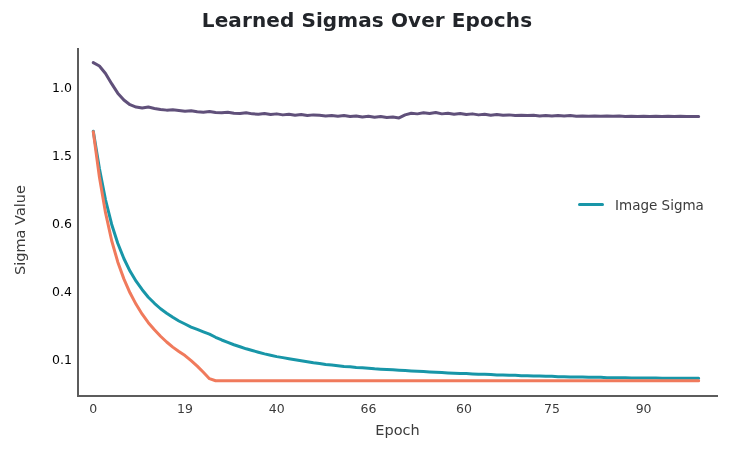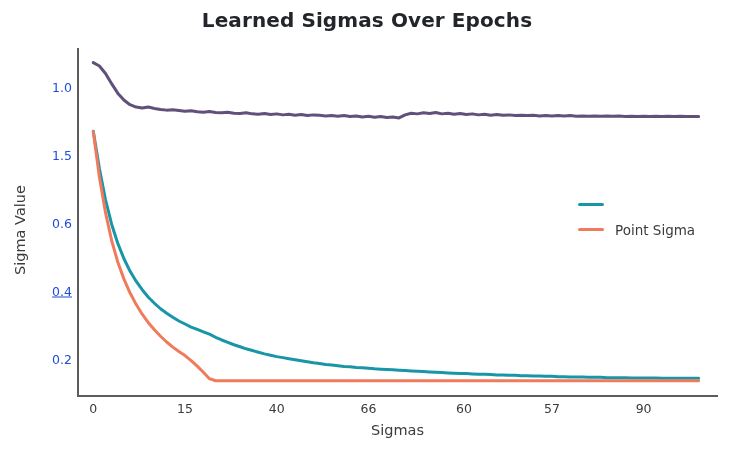--- a/index.html
+++ b/index.html
@@ -57,21 +57,21 @@
     top: 395px;
     width: 641px;
     height: 1.6px;
   }
   .ytick-label {
     position: absolute;
     right: 0;
     width: 38px;
     text-align: right;
     font-size: 12.5px;
-    color: #1d4ed8;
+    color: #000000;
     transform: translateY(-50%);
   }
   #ytick-wrap {
     position: absolute;
     left: 28px;
     top: 0;
     width: 44px;
     height: 474px;
   }
   .xtick-label {
@@ -128,54 +128,51 @@
   }
 </style>
 </head>
 <body>
 
 <div id="figure">
 
   <div id="chart-title">Learned Sigmas Over Epochs</div>
 
   <div id="ytick-wrap">
-      <div class="ytick-label" style="top: 358.654px;">0.2</div>
-      <div class="ytick-label" style="top: 290.751px; text-decoration: underline;">0.4</div>
+      <div class="ytick-label" style="top: 358.654px;">0.1</div>
+      <div class="ytick-label" style="top: 290.751px;">0.4</div>
       <div class="ytick-label" style="top: 222.849px;">0.6</div>
       <div class="ytick-label" style="top: 154.946px;">1.5</div>
       <div class="ytick-label" style="top: 87.0439px;">1.0</div>
     </div>
 
   <div id="xtick-wrap">
       <div class="xtick-label" style="left: 93.2871px;">0</div>
-      <div class="xtick-label" style="left: 185.01px;">15</div>
+      <div class="xtick-label" style="left: 185.01px;">19</div>
       <div class="xtick-label" style="left: 276.732px;">40</div>
       <div class="xtick-label" style="left: 368.455px;">66</div>
       <div class="xtick-label" style="left: 464px;">60</div>
-      <div class="xtick-label" style="left: 551.9px;">57</div>
+      <div class="xtick-label" style="left: 551.9px;">75</div>
       <div class="xtick-label" style="left: 643.622px;">90</div>
     </div>
 
   <div class="spine" id="spine-left"></div>
   <div class="spine" id="spine-bottom"></div>
 
   <div id="plot-area">
     <svg id="plot-svg" width="639" height="348" viewBox="0 0 639 348">
         <polyline points="15.29,83.18 21.40,120.53 27.52,151.76 33.63,176.21 39.75,195.22 45.86,210.50 51.98,223.06 58.09,233.24 64.21,241.73 70.32,249.20 76.44,255.31 82.55,260.75 88.67,265.16 94.78,269.23 100.89,272.97 107.01,276.02 113.12,279.08 119.24,281.46 125.35,283.83 131.47,286.21 137.58,289.26 143.70,291.98 149.81,294.36 155.93,296.73 162.04,298.77 168.16,300.81 174.27,302.51 180.39,304.20 186.50,305.90 192.62,307.26 198.73,308.62 204.85,309.64 210.96,310.65 217.08,311.67 223.19,312.69 229.31,313.71 235.42,314.73 241.54,315.41 247.65,316.43 253.77,317.10 259.88,317.78 266.00,318.46 272.11,318.80 278.22,319.48 284.34,319.82 290.45,320.16 296.57,320.84 302.68,321.18 308.80,321.52 314.91,321.86 321.03,322.20 327.14,322.54 333.26,322.88 339.37,323.22 345.49,323.56 351.60,323.89 357.72,324.23 363.83,324.57 369.95,324.91 376.06,325.25 382.18,325.59 388.29,325.59 394.41,325.93 400.52,326.27 406.64,326.27 412.75,326.61 418.87,326.95 424.98,326.95 431.10,327.29 437.21,327.29 443.33,327.63 449.44,327.63 455.56,327.97 461.67,327.97 467.78,328.31 473.90,328.31 480.01,328.65 486.13,328.65 492.24,328.99 498.36,328.99 504.47,328.99 510.59,329.33 516.70,329.33 522.82,329.33 528.93,329.67 535.05,329.67 541.16,329.67 547.28,329.67 553.39,330.01 559.51,330.01 565.62,330.01 571.74,330.01 577.85,330.01 583.97,330.35 590.08,330.35 596.20,330.35 602.31,330.35 608.43,330.35 614.54,330.35 620.66,330.35" fill="none" stroke="#1896A8" stroke-width="3" stroke-linecap="round" stroke-linejoin="round"></polyline>
         <polyline points="15.29,83.86 21.40,129.01 27.52,164.66 33.63,192.50 39.75,213.89 45.86,230.87 51.98,244.79 58.09,256.33 64.21,266.18 70.32,274.67 76.44,281.80 82.55,288.25 88.67,294.02 94.78,299.11 100.89,303.52 107.01,307.60 113.12,312.69 119.24,318.12 125.35,324.23 131.47,330.68 137.58,332.72 143.70,332.72 149.81,332.72 155.93,332.72 162.04,332.72 168.16,332.72 174.27,332.72 180.39,332.72 186.50,332.72 192.62,332.72 198.73,332.72 204.85,332.72 210.96,332.72 217.08,332.72 223.19,332.72 229.31,332.72 235.42,332.72 241.54,332.72 247.65,332.72 253.77,332.72 259.88,332.72 266.00,332.72 272.11,332.72 278.22,332.72 284.34,332.72 290.45,332.72 296.57,332.72 302.68,332.72 308.80,332.72 314.91,332.72 321.03,332.72 327.14,332.72 333.26,332.72 339.37,332.72 345.49,332.72 351.60,332.72 357.72,332.72 363.83,332.72 369.95,332.72 376.06,332.72 382.18,332.72 388.29,332.72 394.41,332.72 400.52,332.72 406.64,332.72 412.75,332.72 418.87,332.72 424.98,332.72 431.10,332.72 437.21,332.72 443.33,332.72 449.44,332.72 455.56,332.72 461.67,332.72 467.78,332.72 473.90,332.72 480.01,332.72 486.13,332.72 492.24,332.72 498.36,332.72 504.47,332.72 510.59,332.72 516.70,332.72 522.82,332.72 528.93,332.72 535.05,332.72 541.16,332.72 547.28,332.72 553.39,332.72 559.51,332.72 565.62,332.72 571.74,332.72 577.85,332.72 583.97,332.72 590.08,332.72 596.20,332.72 602.31,332.72 608.43,332.72 614.54,332.72 620.66,332.72" fill="none" stroke="#F07A5C" stroke-width="3" stroke-linecap="round" stroke-linejoin="round"></polyline>
         <polyline points="15.29,14.60 21.40,17.99 27.52,25.46 33.63,35.65 39.75,45.16 45.86,51.95 51.98,56.70 58.09,59.08 64.21,60.09 70.32,59.08 76.44,60.43 82.55,61.45 88.67,62.13 94.78,61.79 100.89,62.47 107.01,63.15 113.12,62.81 119.24,63.83 125.35,64.17 131.47,63.49 137.58,64.51 143.70,64.85 149.81,64.17 155.93,65.19 162.04,65.53 168.16,64.85 174.27,65.87 180.39,66.20 186.50,65.53 192.62,66.54 198.73,65.87 204.85,66.88 210.96,66.20 217.08,67.22 223.19,66.54 229.31,67.56 235.42,66.88 241.54,67.22 247.65,67.90 253.77,67.56 259.88,68.24 266.00,67.56 272.11,68.58 278.22,67.90 284.34,68.92 290.45,68.24 296.57,69.26 302.68,68.58 308.80,69.60 314.91,68.92 321.03,69.94 327.14,66.88 333.26,65.19 339.37,65.87 345.49,64.85 351.60,65.53 357.72,64.51 363.83,65.87 369.95,65.19 376.06,66.20 382.18,65.53 388.29,66.54 394.41,65.87 400.52,66.88 406.64,66.20 412.75,67.22 418.87,66.54 424.98,67.22 431.10,66.88 437.21,67.56 443.33,67.22 449.44,67.56 455.56,67.22 461.67,67.90 467.78,67.56 473.90,67.90 480.01,67.56 486.13,67.90 492.24,67.56 498.36,68.24 504.47,67.90 510.59,68.24 516.70,67.90 522.82,68.24 528.93,67.90 535.05,68.24 541.16,67.90 547.28,68.58 553.39,68.24 559.51,68.58 565.62,68.24 571.74,68.58 577.85,68.24 583.97,68.58 590.08,68.24 596.20,68.58 602.31,68.24 608.43,68.58 614.54,68.58 620.66,68.58" fill="none" stroke="#60507A" stroke-width="3" stroke-linecap="round" stroke-linejoin="round"></polyline>
       </svg>
   </div>
 
   <div id="ylabel">Sigma Value</div>
-  <div id="xlabel">Sigmas</div>
+  <div id="xlabel">Epoch</div>
 
   <div id="legend">
       <div class="legend-row">
         <span class="legend-swatch" style="background: rgb(24, 150, 168);"></span>
-      </div>
-      <div class="legend-row">
-        <span class="legend-swatch" style="background: rgb(240, 122, 92);"></span>
-        <span class="legend-text">Point Sigma</span>
+        <span class="legend-text">Image Sigma</span>
       </div>
     </div>
 
 </div>
 
 </body></html>

